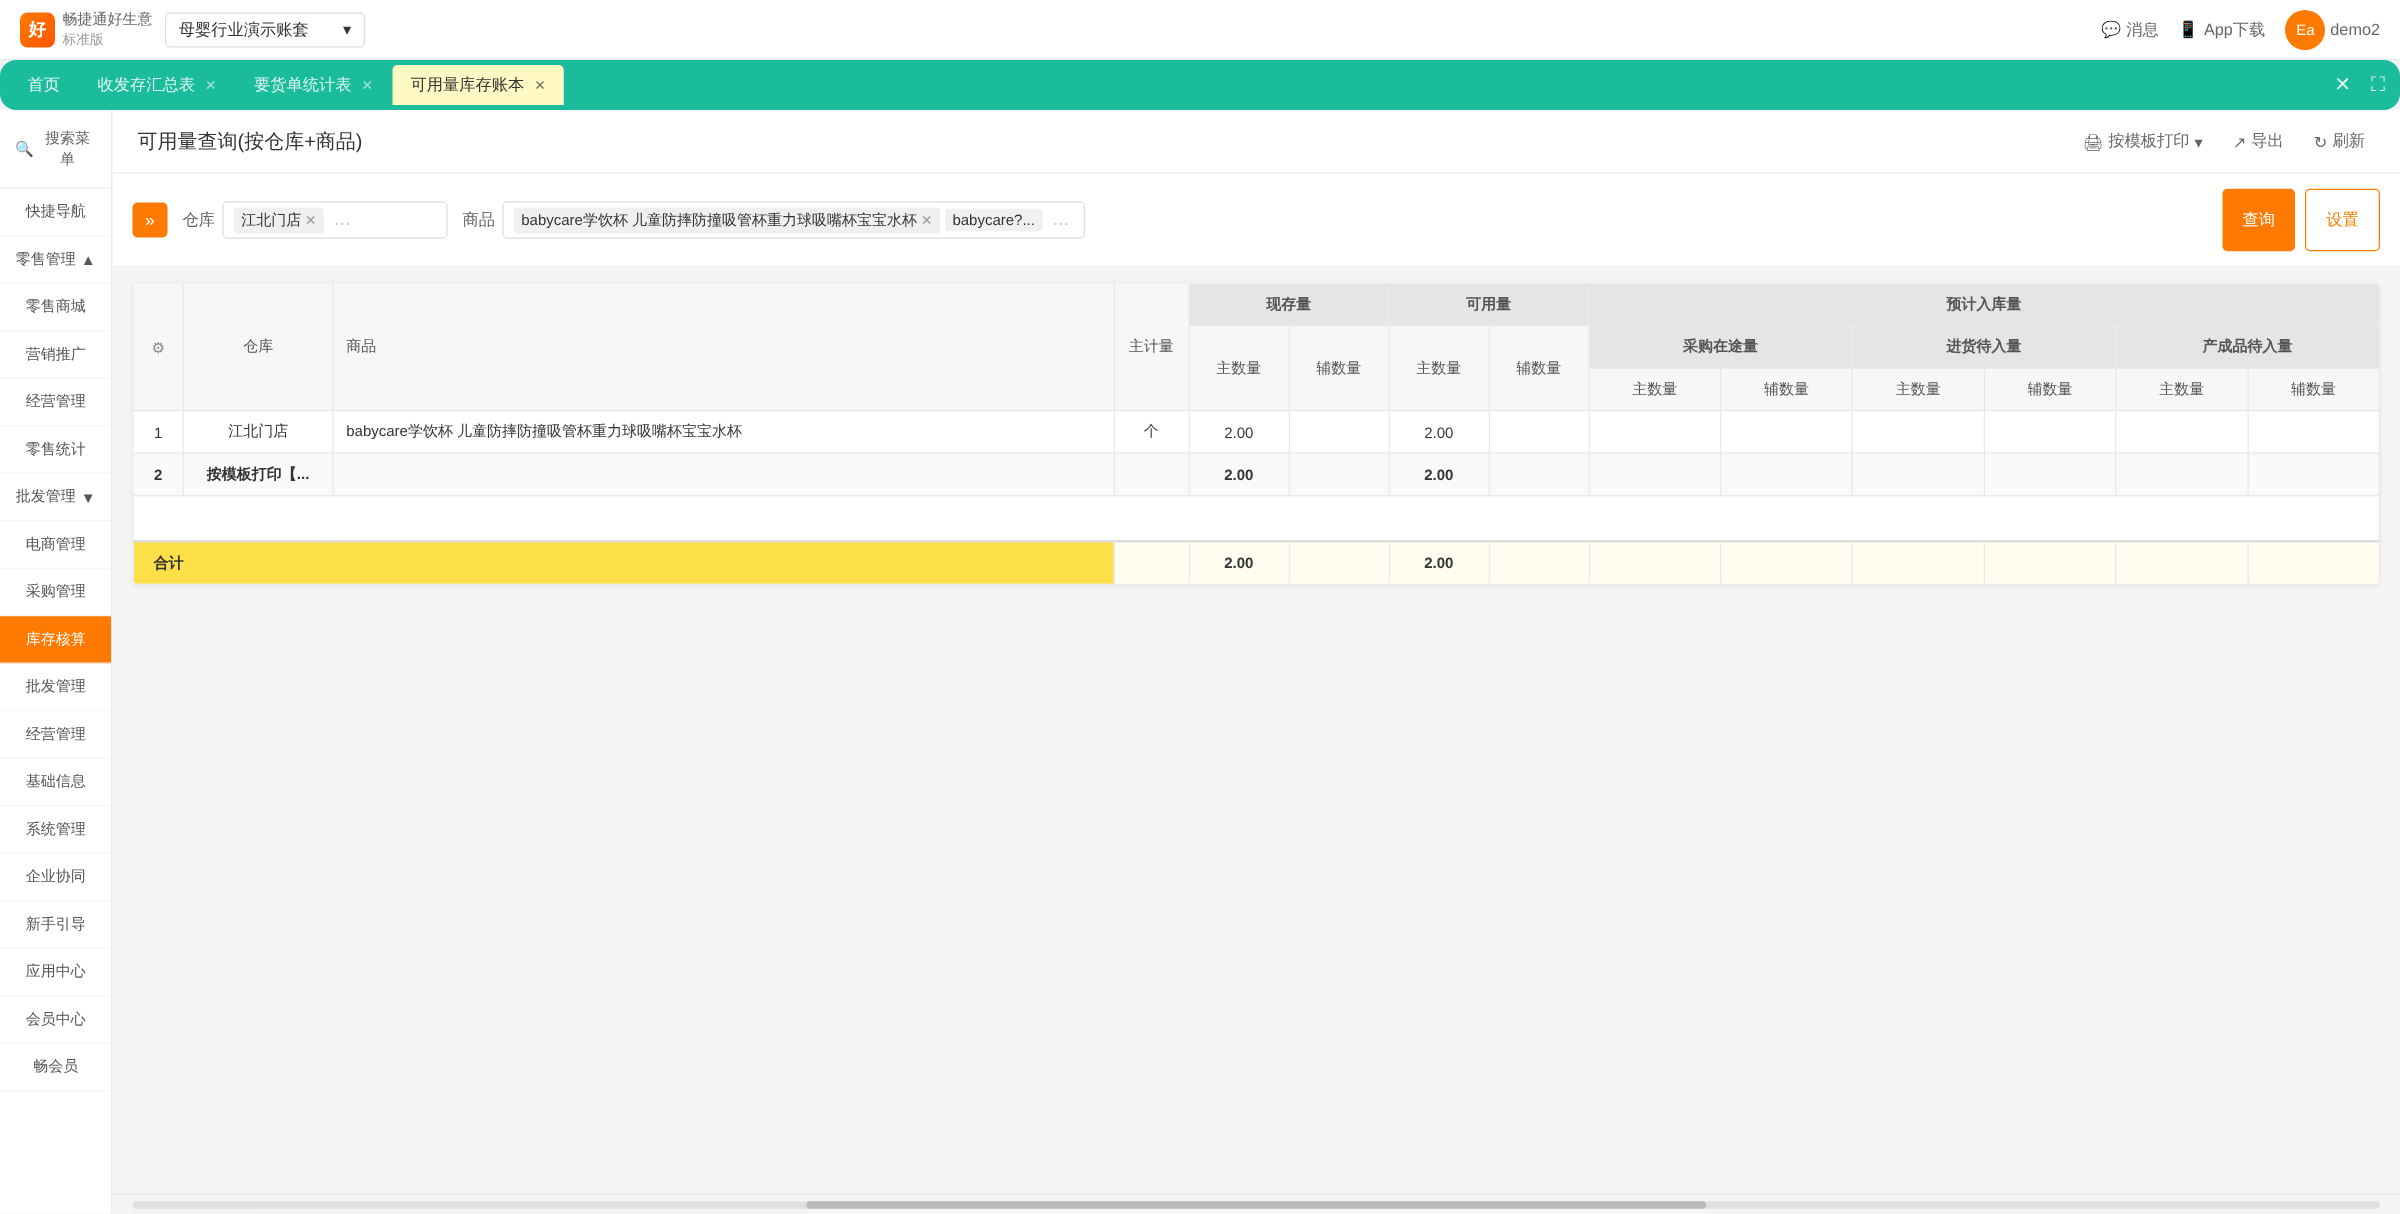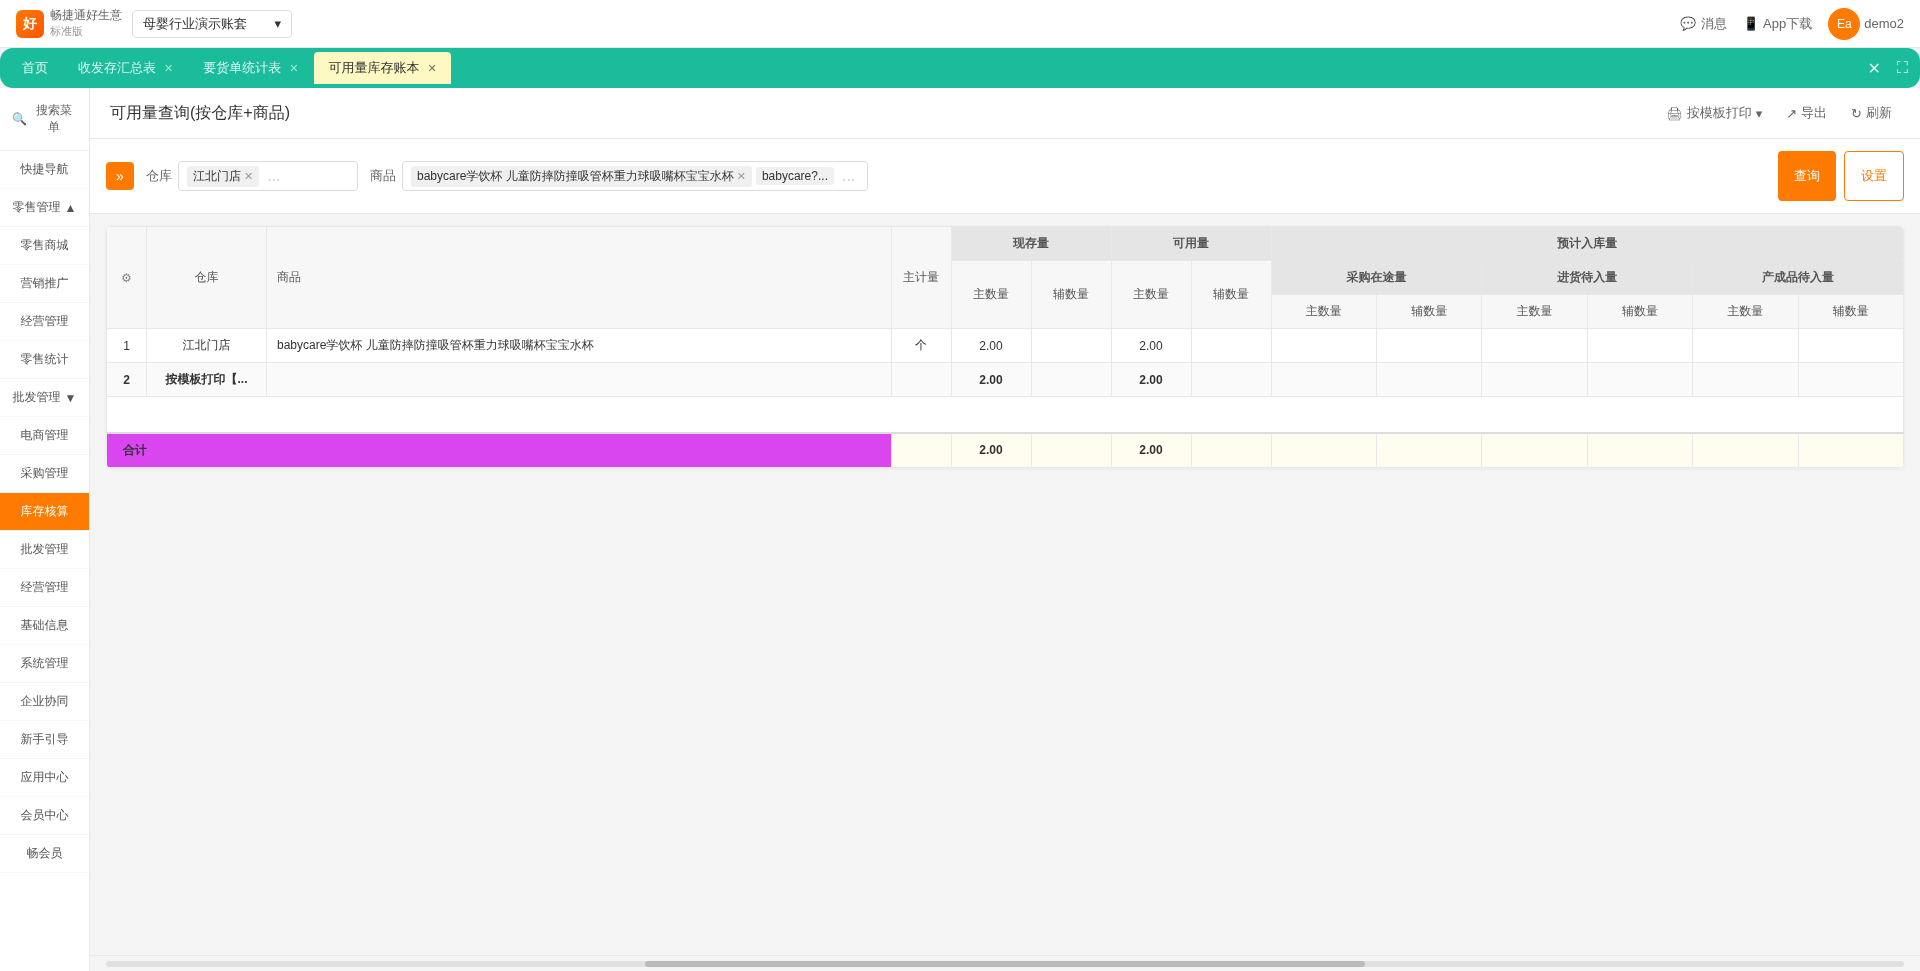--- a/index.html
+++ b/index.html
@@ -417,21 +417,21 @@
             <td></td>
             <td></td>
           </tr>
 
           <tr style="height:36px;">
             <td colspan="14"></td>
           </tr>
         </tbody>
         <tfoot>
           <tr class="total-row">
-            <td colspan="3" style="text-align:left; padding-left:16px; background:#d946ef;">合计</td>
+            <td colspan="3" style="text-align:left; padding-left:16px; background:#fde047;">合计</td>
             <td style="background:#fffdf0;"></td>
             <td style="background:#fffdf0;">2.00</td>
             <td style="background:#fffdf0;"></td>
             <td style="background:#fffdf0;">2.00</td>
             <td style="background:#fffdf0;"></td>
             <td style="background:#fffdf0;"></td>
             <td style="background:#fffdf0;"></td>
             <td style="background:#fffdf0;"></td>
             <td style="background:#fffdf0;"></td>
             <td style="background:#fffdf0;"></td>

